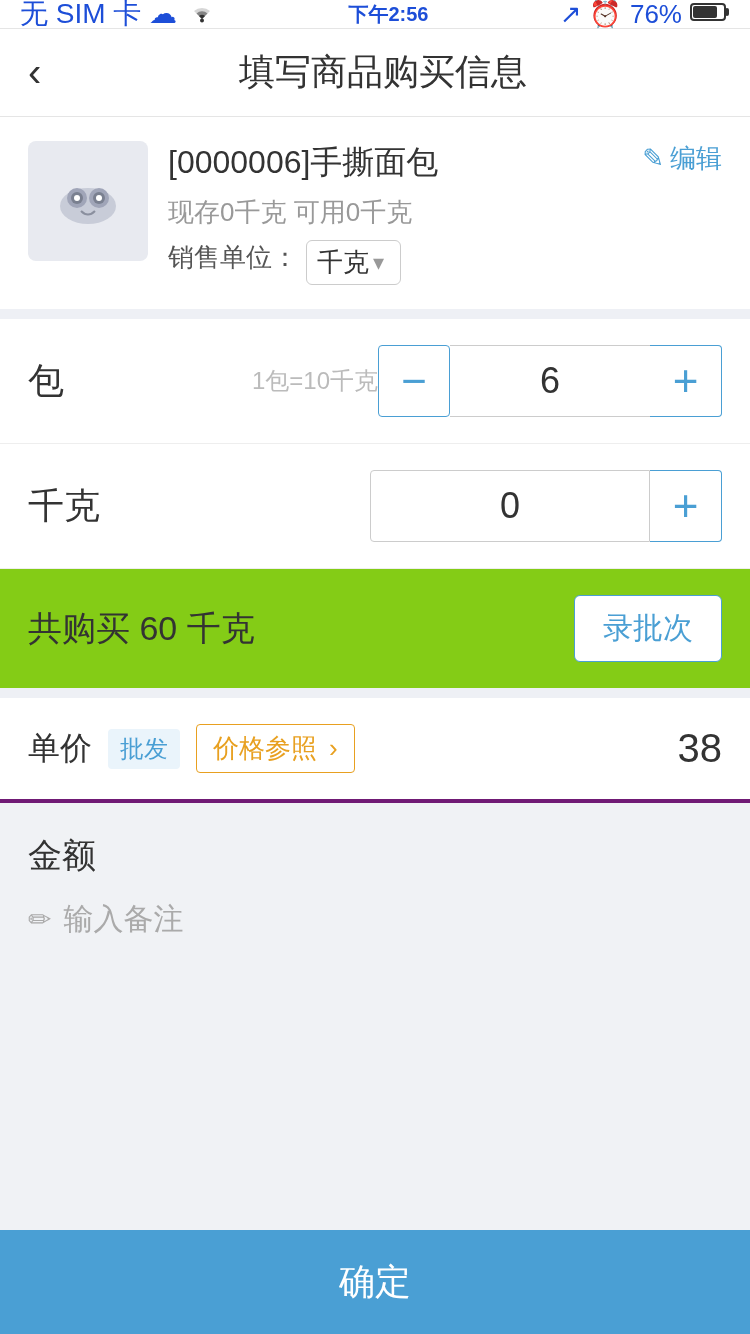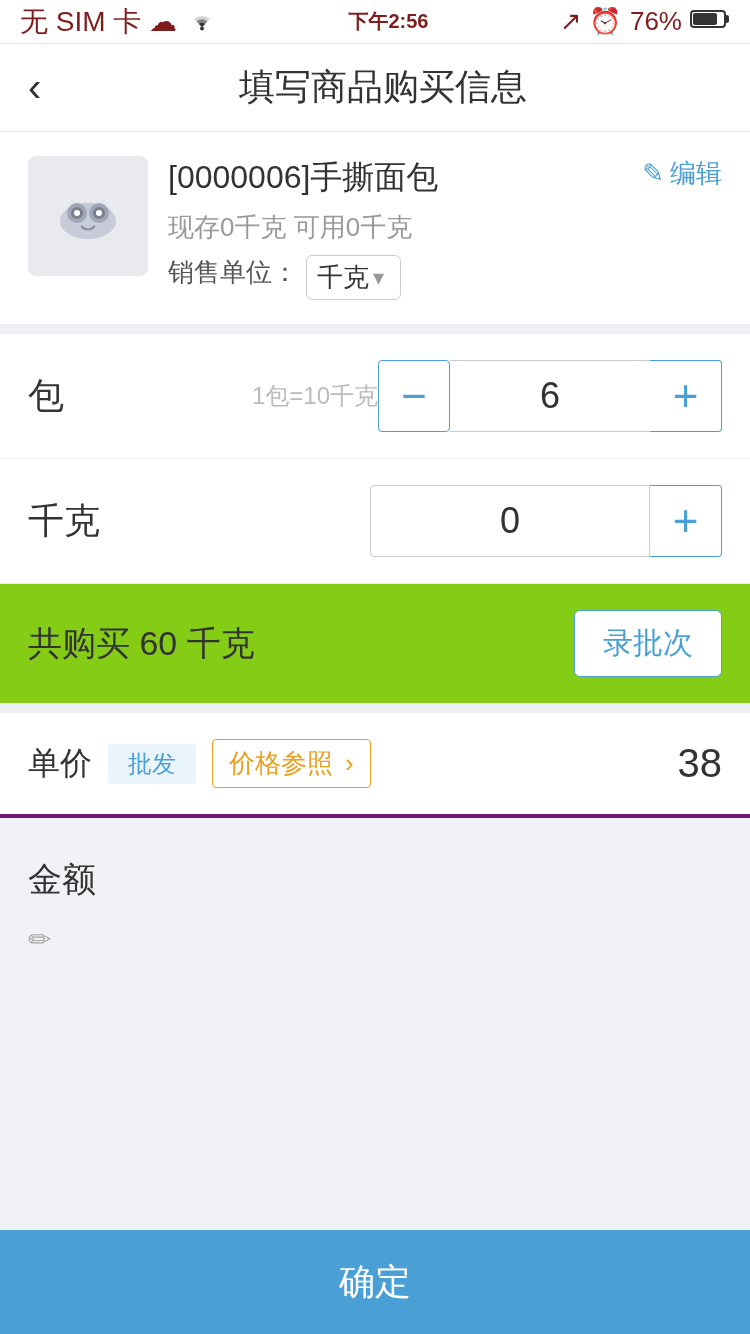--- a/index.html
+++ b/index.html
@@ -9,28 +9,28 @@
       min-height: 1334px;
       font-family: -apple-system, "PingFang SC", "Helvetica Neue", Arial, sans-serif;
       background: #f0f2f5;
       font-size: 32px;
       color: #333;
     }
 
     
     .status-bar {
       width: 750px;
-      height: 44px;
+      height: 29px;
       background: #fff;
       display: flex;
       align-items: center;
       justify-content: space-between;
       padding: 0 20px;
       font-size: 28px;
-      color: #7f1d1d;
+      color: #1d4ed8;
       border-bottom: 1px solid #e5e5e5;
     }
     .status-bar-left { display: flex; align-items: center; gap: 10px; }
     .status-bar-center { font-size: 20px; font-weight: 700; }
     .status-bar-right { display: flex; align-items: center; gap: 8px; font-size: 26px; }
 
     
     .nav-bar {
       width: 750px;
       height: 88px;
@@ -188,21 +188,21 @@
       display: flex;
       align-items: center;
       gap: 16px;
       border-bottom: 4px solid #701a75;
     }
     .price-label { font-size: 32px; color: #333; }
     .price-badge {
       background: #eaf4fb;
       color: #4a9fd4;
       font-size: 24px;
-      padding: 4px 20px;
+      padding: 4px 12px;
       border-radius: 4px;
     }
     .price-ref-btn {
       border: 1px solid #e8a020;
       color: #e8a020;
       background: #fff;
       padding: 6px 16px;
       font-size: 26px;
       border-radius: 4px;
       cursor: pointer;
@@ -213,21 +213,21 @@
     .price-value {
       margin-left: auto;
       font-size: 40px;
       color: #333;
       font-weight: 400;
     }
 
     
     .amount-section {
       background: #f0f2f5;
-      padding: 39px 28px 20px;
+      padding: 30px 28px 20px;
     }
     .amount-row {
       display: flex;
       align-items: center;
       gap: 16px;
       margin-bottom: 20px;
     }
     .amount-label { font-size: 34px; color: #333; }
     .amount-value { font-size: 44px; color: #333; font-weight: 500; }
     .remark-row {
@@ -359,18 +359,19 @@
   </button>
   <span class="price-value">38</span>
 </div>
 
 <div class="amount-section">
   <div class="amount-row">
     <span class="amount-label">金额</span>
   </div>
   <div class="remark-row">
     <span style="color:#aaa; font-size:28px;">✏</span>
+    <span class="remark-text">输入备注</span>
   </div>
 </div>
 
 <div class="empty-area"></div>
 
 <button class="bottom-btn">确定</button>
 
 </body></html>

